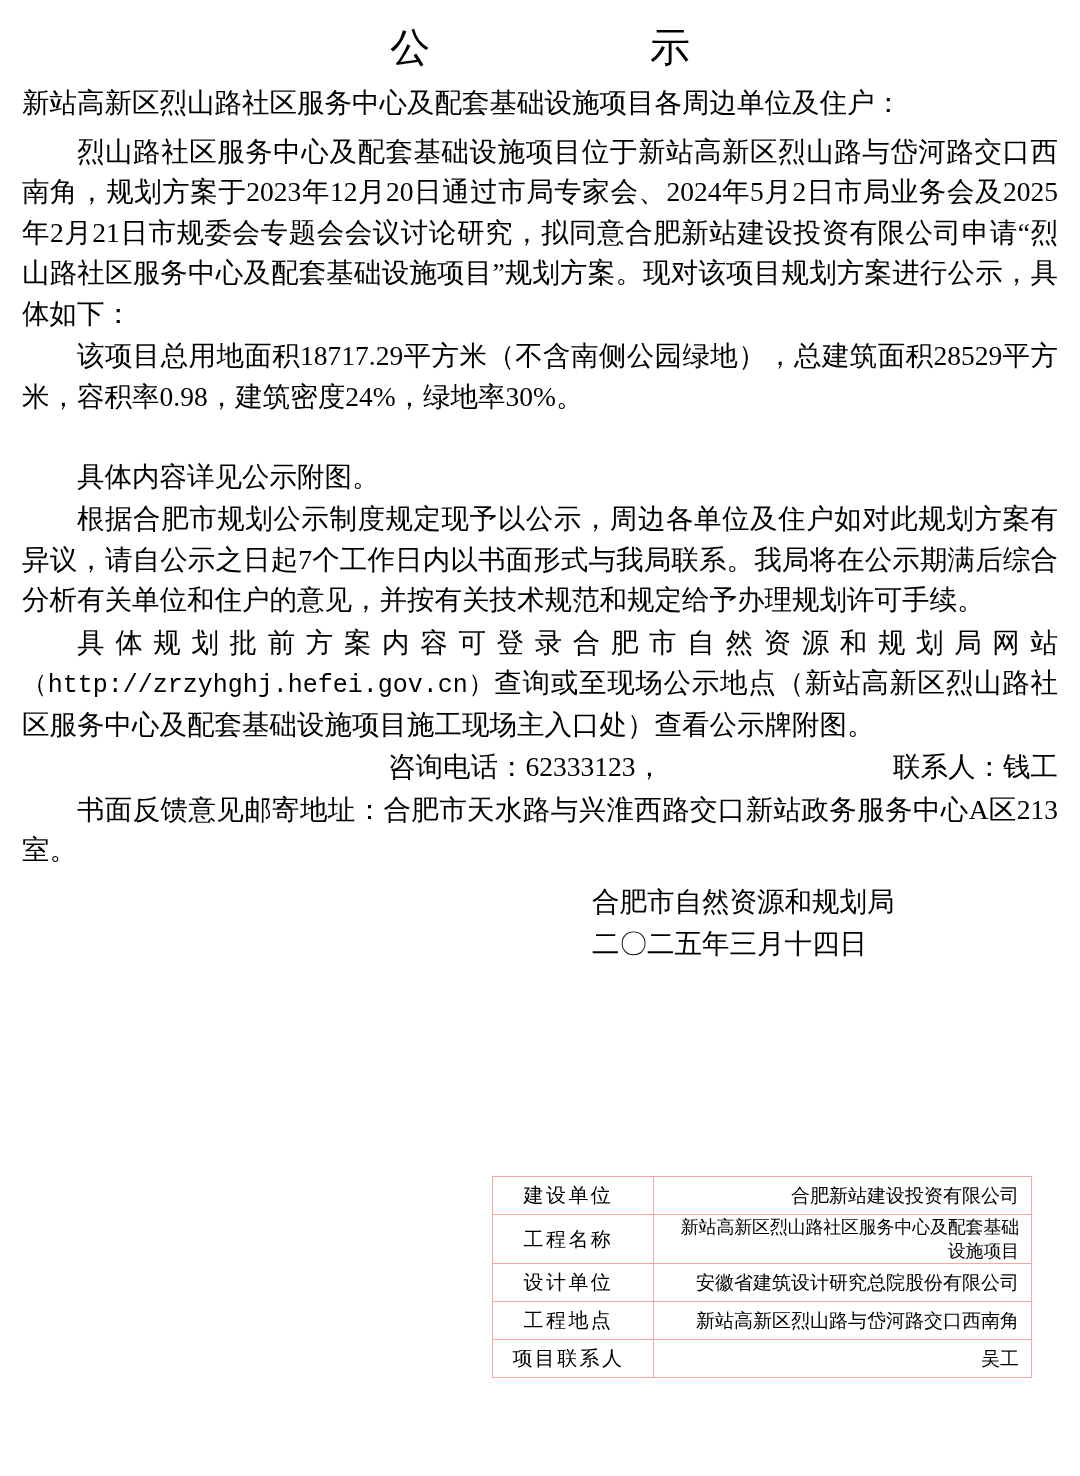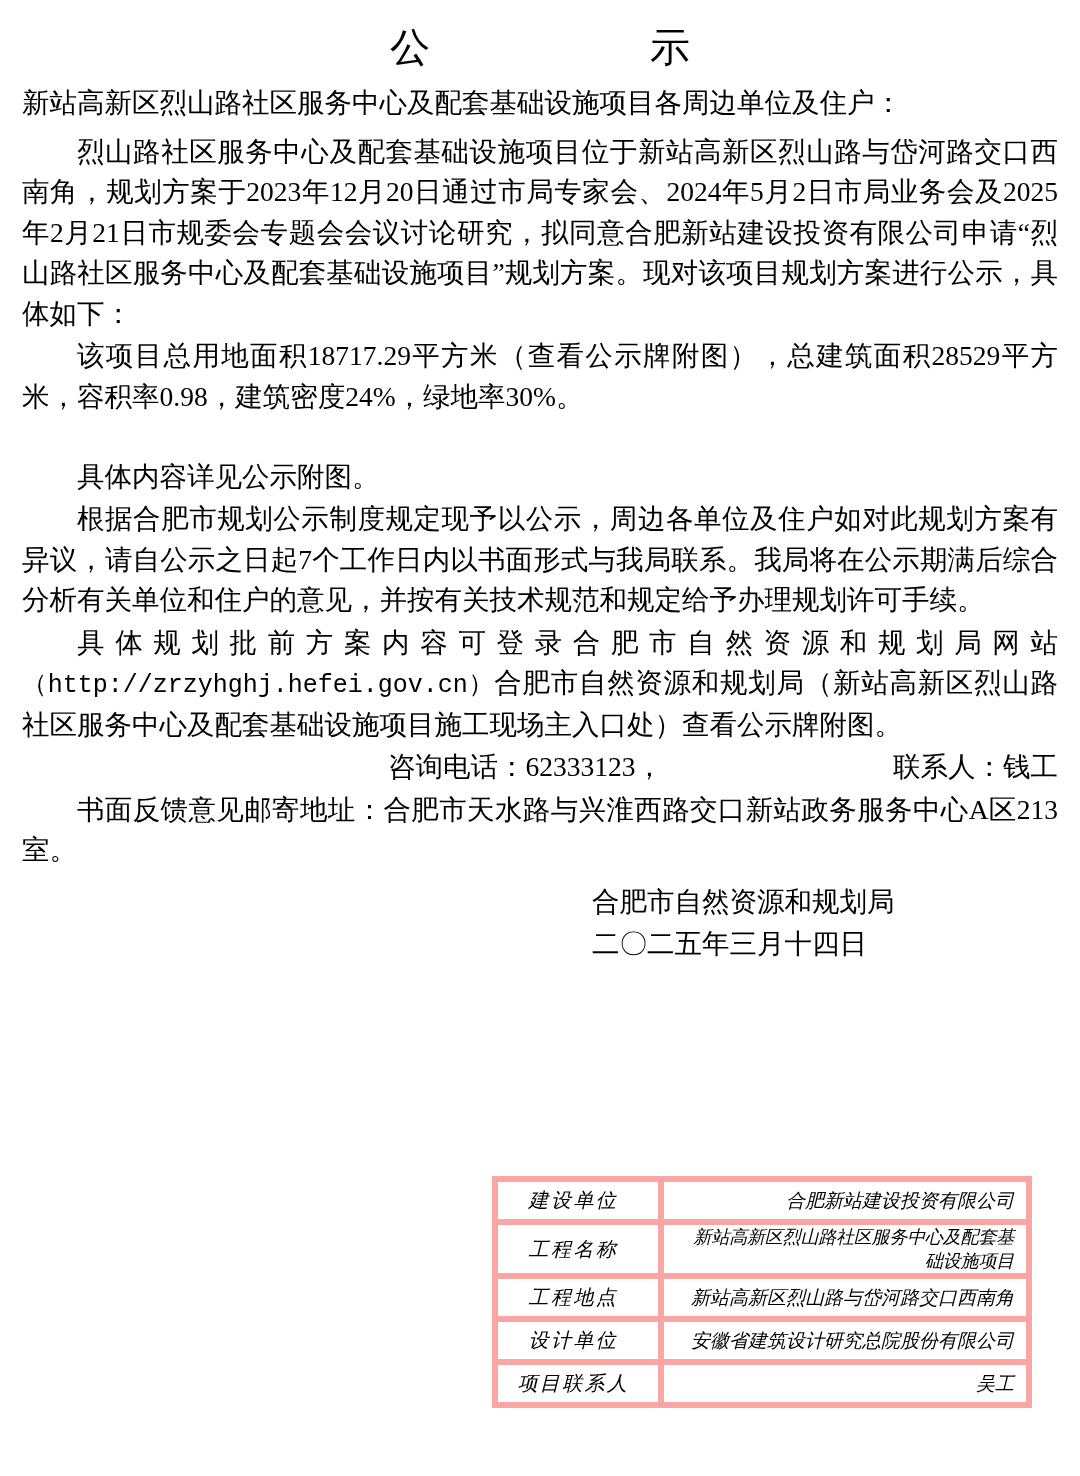--- a/index.html
+++ b/index.html
@@ -81,25 +81,24 @@
   table.info-table {
     position: absolute;
     left: 492px;
     top: 1176px;
     width: 540px;
     border-collapse: collapse;
     font-size: 19.5px;
     font-family: "Liberation Sans", "DejaVu Sans", sans-serif;
   }
   table.info-table td {
-    border: 6px solid #fca5a5;
+    border: 1px solid #fca5a5;
     height: 37px;
     padding: 0 12px;
     vertical-align: middle;
-    font-style: italic;
   }
   table.info-table td.label {
     width: 146px;
     text-align: center;
     letter-spacing: 0.12em;
     padding-left: 0.12em;
     font-size: 20px;
   }
   table.info-table td.value {
     text-align: right;
@@ -118,27 +117,27 @@
 <body>
 
 <div class="page">
 
   <h1 class="doc-title">公　　　　示</h1>
 
   <div class="addressee">新站高新区烈山路社区服务中心及配套基础设施项目各周边单位及住户：</div>
 
   <p class="body-par">烈山路社区服务中心及配套基础设施项目位于新站高新区烈山路与岱河路交口西南角，规划方案于2023年12月20日通过市局专家会、2024年5月2日市局业务会及2025年2月21日市规委会专题会会议讨论研究，拟同意合肥新站建设投资有限公司申请“烈山路社区服务中心及配套基础设施项目”规划方案。现对该项目规划方案进行公示，具体如下：</p>
 
-  <p class="body-par">该项目总用地面积18717.29平方米（查看公示牌附图），总建筑面积28529平方米，容积率0.98，建筑密度24%，绿地率30%。</p>
+  <p class="body-par">该项目总用地面积18717.29平方米（不含南侧公园绿地），总建筑面积28529平方米，容积率0.98，建筑密度24%，绿地率30%。</p>
 
   <p class="body-par nojustify">具体内容详见公示附图。</p>
 
   <p class="body-par">根据合肥市规划公示制度规定现予以公示，周边各单位及住户如对此规划方案有异议，请自公示之日起7个工作日内以书面形式与我局联系。我局将在公示期满后综合分析有关单位和住户的意见，并按有关技术规范和规定给予办理规划许可手续。</p>
 
-  <p class="body-par"><span class="spread" style="display:block;text-indent:2em;">具体规划批前方案内容可登录合肥市自然资源和规划局网站</span><span class="mono">（http://zrzyhghj.hefei.gov.cn）</span><span>合肥市自然资源和规划局（新站高新区烈山路社区服务中心及配套基础设施项目施工现场主入口处）查看公示牌附图。</span></p>
+  <p class="body-par"><span class="spread" style="display:block;text-indent:2em;">具体规划批前方案内容可登录合肥市自然资源和规划局网站</span><span class="mono">（http://zrzyhghj.hefei.gov.cn）</span><span>查询或至现场公示地点（新站高新区烈山路社区服务中心及配套基础设施项目施工现场主入口处）查看公示牌附图。</span></p>
 
   <p class="contact-line"><span>咨询电话：62333123，</span><span class="contact-gap"></span><span>联系人：钱工</span></p>
 
   <p class="body-par">书面反馈意见邮寄地址：合肥市天水路与兴淮西路交口新站政务服务中心A区213室。</p>
 
   <div class="signature">
     <div class="sig-line">合肥市自然资源和规划局</div>
     <div class="sig-line">二〇二五年三月十四日</div>
   </div>
 
@@ -146,26 +145,26 @@
     <tbody>
       <tr>
         <td class="label">建设单位</td>
         <td class="value">合肥新站建设投资有限公司</td>
       </tr>
       <tr>
         <td class="label">工程名称</td>
         <td class="value small">新站高新区烈山路社区服务中心及配套基础设施项目</td>
       </tr>
       <tr>
+        <td class="label">设计单位</td>
+        <td class="value">安徽省建筑设计研究总院股份有限公司</td>
+      </tr>
+      <tr>
         <td class="label">工程地点</td>
         <td class="value">新站高新区烈山路与岱河路交口西南角</td>
-      </tr>
-      <tr>
-        <td class="label">设计单位</td>
-        <td class="value">安徽省建筑设计研究总院股份有限公司</td>
       </tr>
       <tr>
         <td class="label">项目联系人</td>
         <td class="value">吴工</td>
       </tr>
     </tbody>
   </table>
 
 </div>
 

